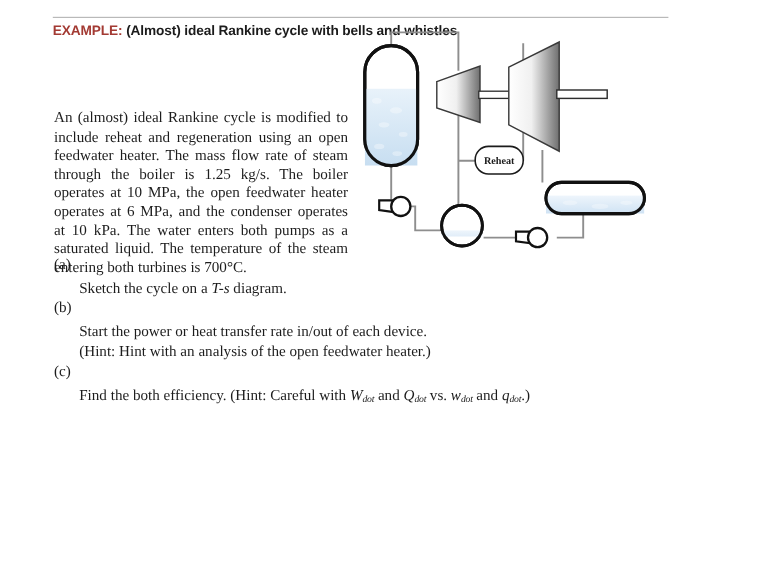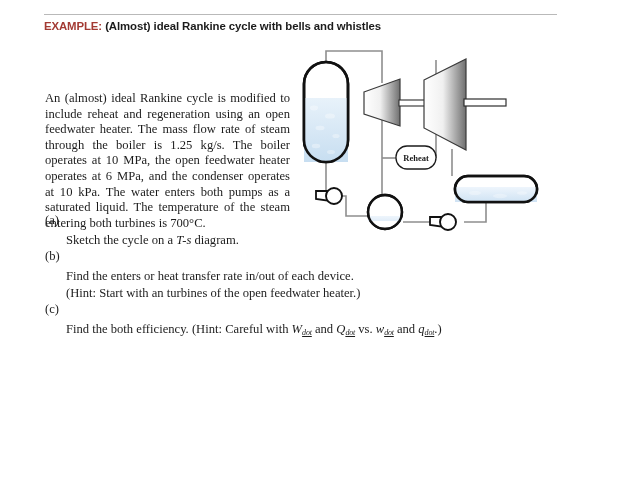--- a/index.html
+++ b/index.html
@@ -86,28 +86,27 @@
   .qhint {
     padding-left: 21px;
     white-space: nowrap;
   }
   i.mit { font-style: italic; }
   .sub {
     font-size: 0.64em;
     vertical-align: -0.22em;
     font-style: italic;
     letter-spacing: -0.2px;
-    text-decoration: underline;
   }
 
   
   .diagram {
     position: absolute;
     left: 300px;
-    top: 48px;
+    top: 24px;
     width: 248px;
     height: 188px;
   }
   .diagram svg { display: block; }
 </style>
 </head>
 <body>
 
 <div class="page">
 
@@ -121,23 +120,23 @@
 
   <div class="qlist">
 
     <div class="qrow">
       <span class="qlabel">(a)</span>
       <span class="qtext"><span>Sketch the cycle on a </span><i class="mit">T-s</i><span> diagram.</span></span>
     </div>
 
     <div class="qrow">
       <span class="qlabel">(b)</span>
-      <span class="qtext">Find the enters or heat transfer rate in/out of each device.</span>
+      <span class="qtext">Start the power or heat transfer rate in/out of each device.</span>
     </div>
-    <div class="qhint">(Hint: Start with an turbines of the open feedwater heater.)</div>
+    <div class="qhint">(Hint: Hint with an analysis of the open feedwater heater.)</div>
 
     <div class="qrow">
       <span class="qlabel">(c)</span>
       <span class="qtext"><span>Find the both efficiency. (Hint: Careful with </span><i class="mit">W</i><span class="sub">dot</span><span> and </span><i class="mit">Q</i><span class="sub">dot</span><span> vs. </span><i class="mit">w</i><span class="sub">dot</span><span> and </span><i class="mit">q</i><span class="sub">dot</span><span>.)</span></span>
     </div>
 
   </div>
 
   <div class="diagram">
     <svg width="248" height="188" viewBox="0 0 248 188" xmlns="http://www.w3.org/2000/svg">

